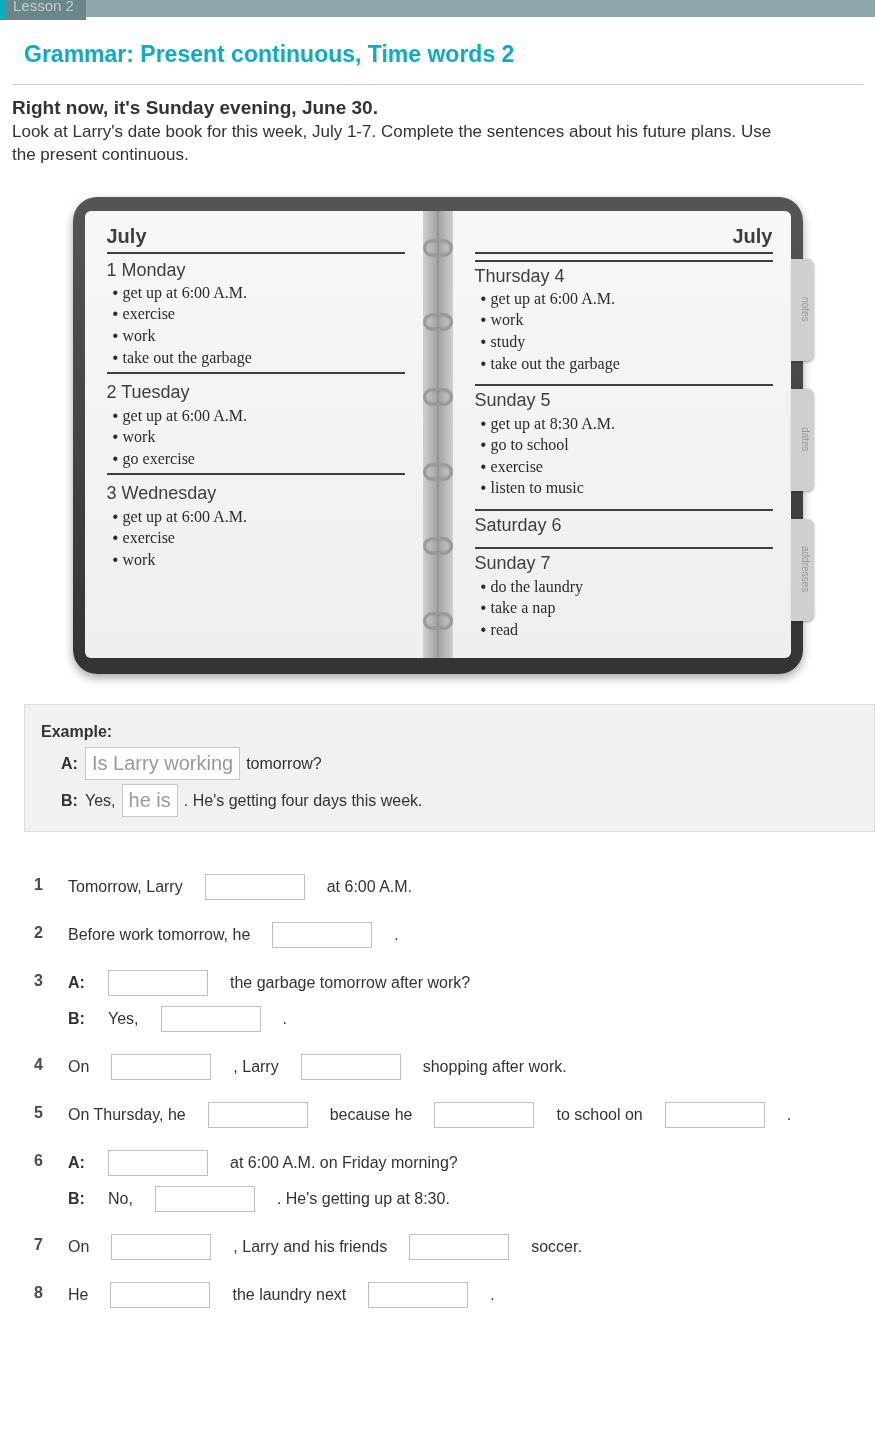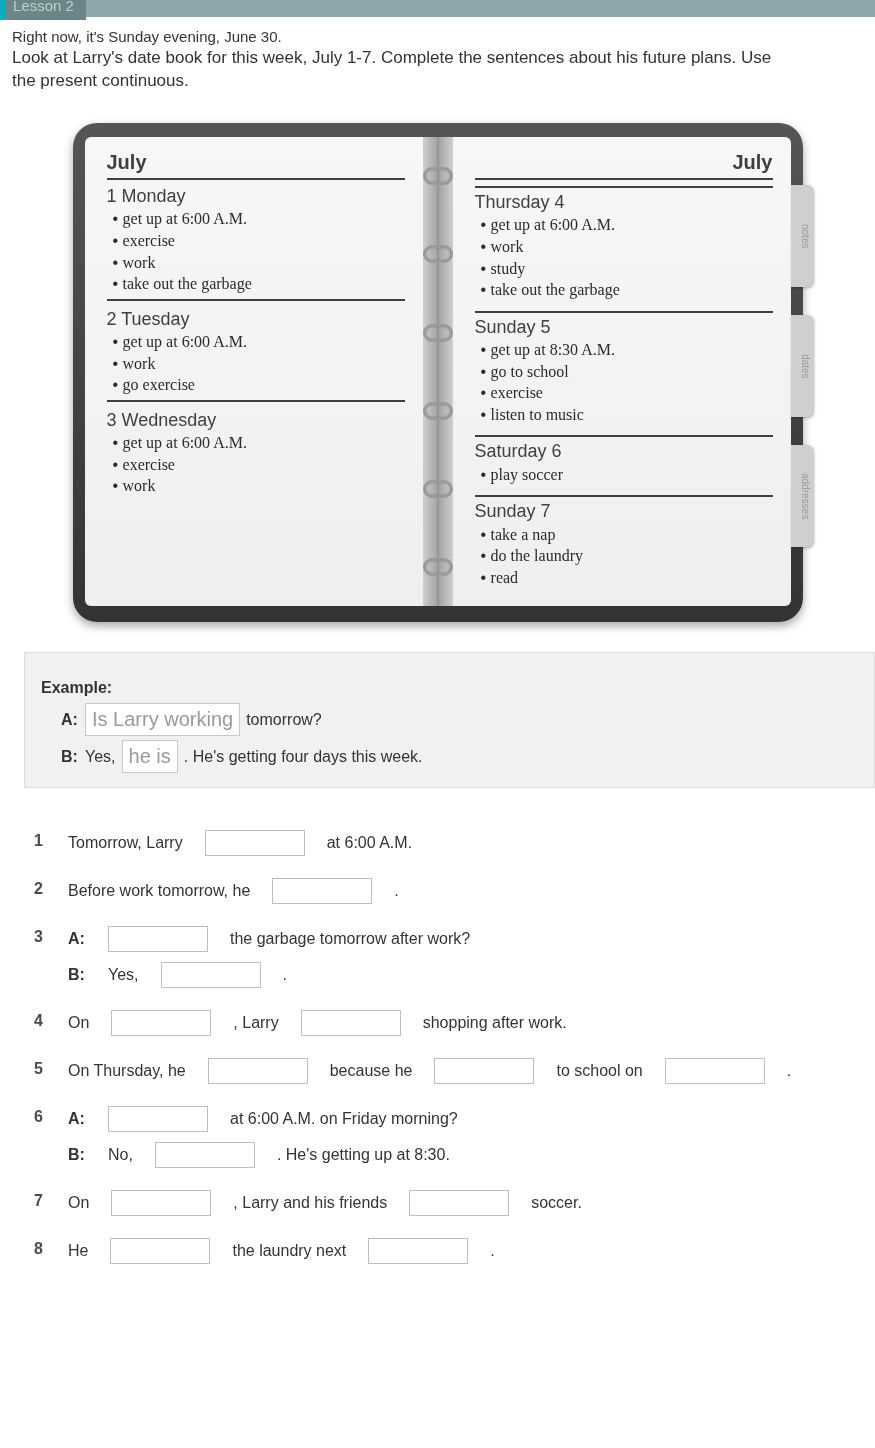--- a/index.html
+++ b/index.html
@@ -4,21 +4,21 @@
 <style>
   html,body{margin:0;padding:0;background:#fff;font-family:"Helvetica Neue",Arial,sans-serif;color:#333;font-size:16px;line-height:1.35}
   .page{width:875px;margin:0 auto;position:relative}
   
   .lesson-bar{background:#8da6aa;padding:0;height:17px;position:relative}
   .lesson-tab{position:relative;top:-8px;display:inline-block;background:#6b8688;color:#bfcfd0;font-size:15px;padding:4px 12px 4px 8px;border-left:5px solid #0aaec0}
   
   .title{color:#0aaec0;font-weight:700;font-size:23px;padding:22px 12px 14px 12px;border-bottom:1px solid #ccc;margin:0 12px}
   
   .intro{padding:10px 12px 0 12px;max-width:760px}
-  .intro .line1{font-weight:400;font-size:15px}
+  .intro .line1{font-weight:700;font-size:19px}
   .intro .line2{font-size:17px}
   
   .planner-wrap{position:relative;margin:30px auto 30px auto;width:730px}
   .frame{background:linear-gradient(#555,#333);border-radius:24px;padding:14px 12px 16px 12px;box-shadow:0 4px 10px rgba(0,0,0,.35)}
   .pages{display:flex;background:linear-gradient(#f7f7f5,#efefed);border-radius:6px;position:relative;min-height:400px}
   .pageL,.pageR{flex:1;padding:12px 18px 14px 22px;position:relative}
   .pageL{border-right:0}
   .spine{width:30px;background:linear-gradient(90deg,#cfcfcd,#a6a6a4 45%,#8e8e8c 50%,#a6a6a4 55%,#cfcfcd);position:relative;display:flex;flex-direction:column;justify-content:space-around;align-items:center}
   .ring{width:24px;height:12px;border:3px solid #9a9a98;border-radius:10px;background:transparent;box-shadow:inset 0 0 2px rgba(0,0,0,.3)}
   .month{font-family:Arial,sans-serif;font-weight:700;font-size:20px;color:#3f3f3f;padding-bottom:2px;border-bottom:2px solid #3f3f3f}
@@ -28,21 +28,21 @@
   .pageR .day-block{border-top:2px solid #3f3f3f;margin-top:6px;padding-top:2px}
   .pageR .day-block:first-of-type{border-top:none;margin-top:0}
   .day-head{font-weight:400;font-size:18px;color:#3f3f3f;font-family:Arial,sans-serif}
   .pageR .day-head{}
   .entry{font-family:"Comic Sans MS","Segoe Script",cursive;font-size:16px;color:#2b2b2b;padding-left:6px}
   .entry::before{content:"• ";font-family:Arial,sans-serif}
   
   .edge-tabs{position:absolute;right:-22px;top:18px;bottom:18px;width:22px;display:flex;flex-direction:column;gap:28px;justify-content:flex-start;padding-top:30px}
   .edge-tab{background:#cfcfcd;border-radius:0 6px 6px 0;flex:0 0 90px;writing-mode:vertical-rl;text-orientation:mixed;font-size:10px;color:#9a9a98;text-align:center;padding:6px 1px;box-shadow:1px 1px 3px rgba(0,0,0,.3)}
   
-  .example{background:#f1f1f1;border:1px solid #ddd;margin:10px 0 10px 24px;padding:24px 16px 10px 16px}
+  .example{background:#f1f1f1;border:1px solid #ddd;margin:10px 0 10px 24px;padding:16px 16px 10px 16px}
   .example-title{font-weight:700}
   .dialogue-row{display:flex;align-items:center;gap:6px;margin:4px 0 4px 20px;flex-wrap:wrap}
   .spk{font-weight:700;min-width:18px}
   .prefill{display:inline-block;background:#fff;border:1px solid #c8c8c8;color:#9a9a9a;padding:2px 6px;font-size:20px}
   
   .ex-list{padding:10px 10px 40px 34px}
   .ex-row{display:flex;align-items:flex-start;gap:22px;margin:22px 0}
   .ex-num{font-weight:700;width:12px;color:#4b4b4b}
   .ex-body{flex:1}
   .line{display:flex;align-items:center;flex-wrap:wrap;gap:22px}
@@ -51,20 +51,21 @@
 </style>
 </head>
 <body>
 
 <div class="page">
 
   <div class="lesson-bar">
     <span class="lesson-tab">Lesson 2</span>
   </div>
 
+  <h1 class="title">Grammar: Present continuous, Time words 2</h1>
 
   <div class="intro">
     <div class="line1">Right now, it's Sunday evening, June 30.</div>
     <div class="line2">Look at Larry's date book for this week, July 1-7. Complete the sentences about his future plans. Use the present continuous.</div>
   </div>
 
   <div class="planner-wrap">
     <div class="frame">
       <div class="pages">
 
@@ -113,26 +114,25 @@
           </div>
           <div class="day-block">
             <div class="day-head">Sunday 5</div>
             <div class="entry">get up at 8:30 A.M.</div>
             <div class="entry">go to school</div>
             <div class="entry">exercise</div>
             <div class="entry">listen to music</div>
           </div>
           <div class="day-block">
             <div class="day-head">Saturday 6</div>
-            <div class="entry">play soccer</div>
           </div>
           <div class="day-block">
             <div class="day-head">Sunday 7</div>
+            <div class="entry">do the laundry</div>
             <div class="entry">take a nap</div>
-            <div class="entry">do the laundry</div>
             <div class="entry">read</div>
           </div>
         </div>
 
         <div class="edge-tabs">
           <div class="edge-tab">notes</div>
           <div class="edge-tab">dates</div>
           <div class="edge-tab">addresses</div>
         </div>
 

